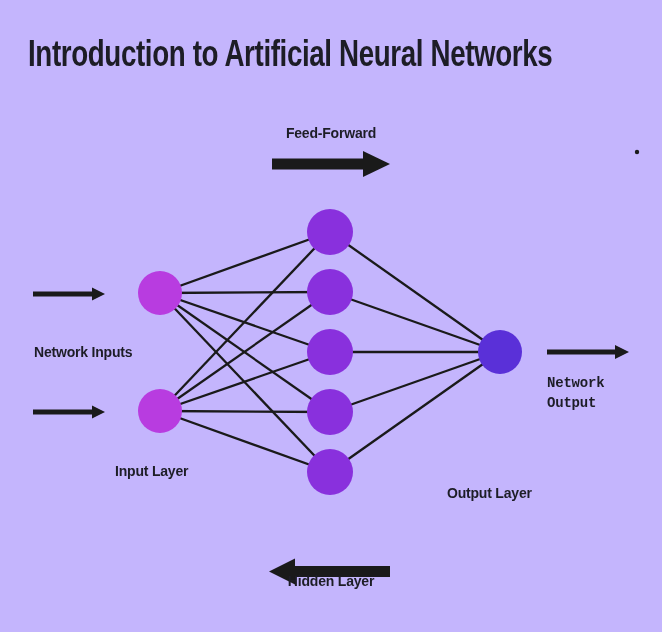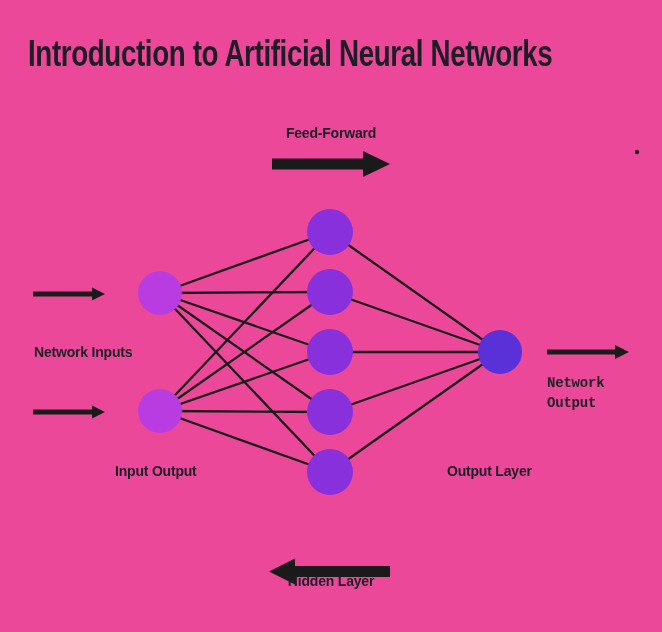--- a/index.html
+++ b/index.html
@@ -22,21 +22,21 @@
   .lbl-network-inputs{ left:34px;  top:342px; }
   .lbl-input-layer   { left:115px; top:461px; }
   .lbl-hidden-layer  { left:270px; top:527px; width:122px;margin-top:44px; }
   .lbl-output-layer  { left:447px; top:461px; }
   .lbl-network-output{ left:547px; top:373px; }
   svg.net { position:absolute; left:0; top:0; }
 </style>
 </head>
 <body>
 
-<div class="page" style="background: #ec4899;">
+<div class="page" style="background: #c4b5fd;">
 
   <h1 class="title" style="color: rgb(29, 29, 38);">Introduction to Artificial Neural Networks</h1>
 
   <svg class="net" width="662" height="632" viewBox="0 0 662 632">
 
     <g id="edges">
         <line x1="160" y1="293" x2="330" y2="232" stroke="#1a1a1a" stroke-width="2.3"></line>
         <line x1="160" y1="293" x2="330" y2="292" stroke="#1a1a1a" stroke-width="2.3"></line>
         <line x1="160" y1="293" x2="330" y2="352" stroke="#1a1a1a" stroke-width="2.3"></line>
         <line x1="160" y1="293" x2="330" y2="412" stroke="#1a1a1a" stroke-width="2.3"></line>
@@ -86,19 +86,19 @@
         <circle cx="330" cy="412" r="23" fill="#8930dd"></circle>
         <circle cx="330" cy="472" r="23" fill="#8930dd"></circle>
         <circle cx="500" cy="352" r="22" fill="#5a30d8"></circle>
       </g>
 
     <circle cx="637" cy="152" r="2.2" fill="#1a1a1a"></circle>
   </svg>
 
   <div class="lbl lbl-feed-forward centered" style="color: rgb(29, 29, 38);">Feed-Forward</div>
   <div class="lbl lbl-network-inputs" style="color: rgb(29, 29, 38);">Network Inputs</div>
-  <div class="lbl lbl-input-layer" style="color: rgb(29, 29, 38);">Input Output</div>
+  <div class="lbl lbl-input-layer" style="color: rgb(29, 29, 38);">Input Layer</div>
   <div class="lbl lbl-hidden-layer centered" style="color: rgb(29, 29, 38);">Hidden Layer</div>
-  <div class="lbl lbl-output-layer" style="color: rgb(29, 29, 38);">Output Layer</div>
+  <div class="lbl lbl-output-layer" style="color: rgb(29, 29, 38); margin-top: 22px;">Output Layer</div>
   <div class="lbl lbl-network-output" style="color: rgb(29, 29, 38); font-family: Liberation Mono, monospace;">Network
 Output</div>
 
 </div>
 
 </body></html>

